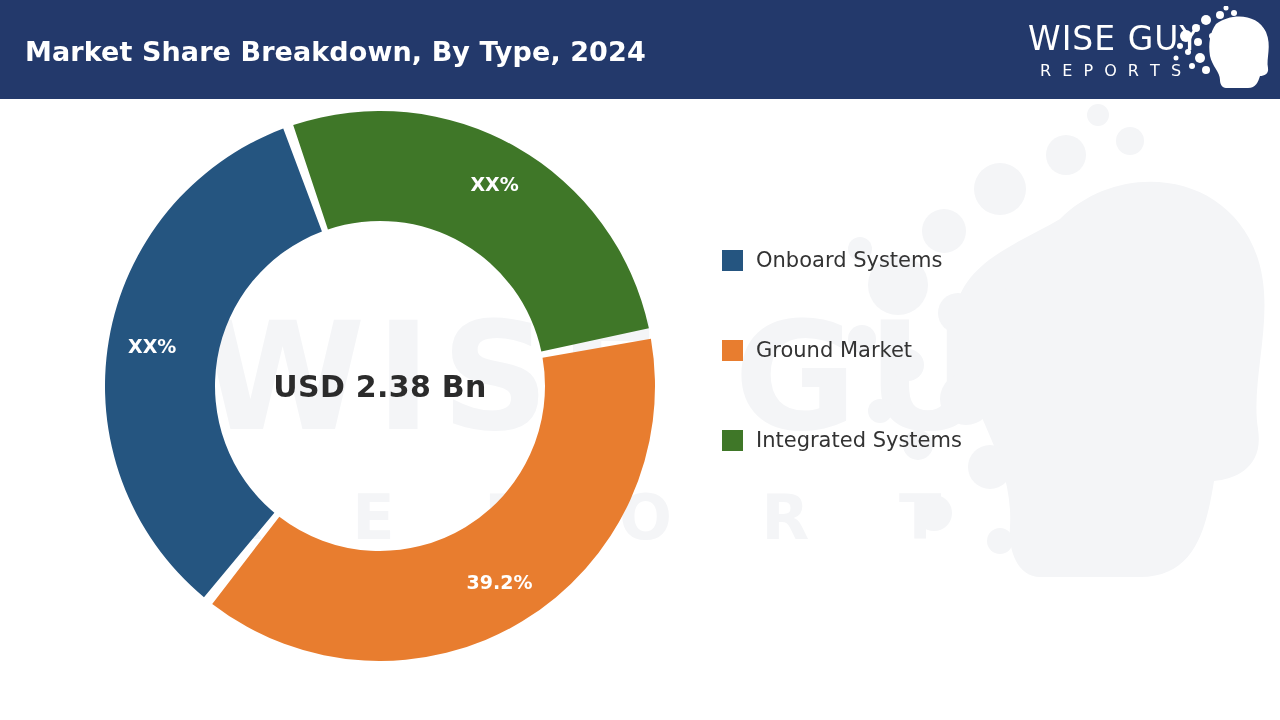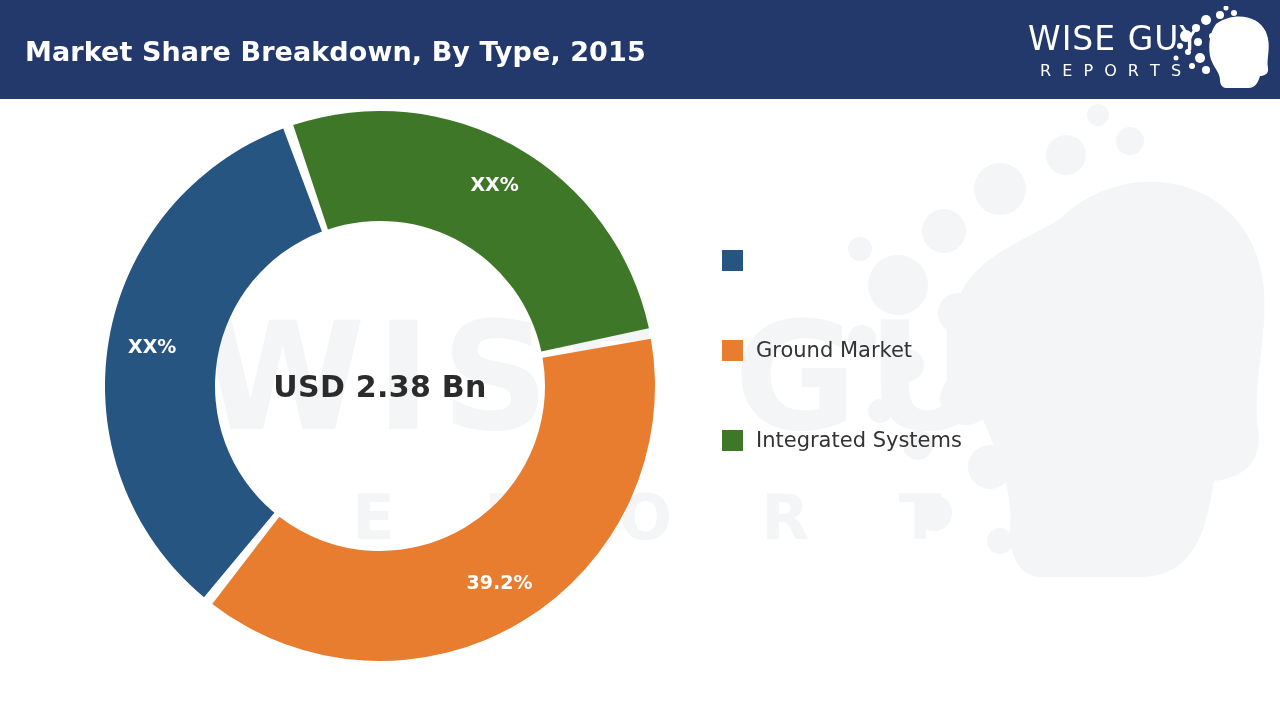--- a/index.html
+++ b/index.html
@@ -129,21 +129,21 @@
     white-space: nowrap;
     font-family: "DejaVu Sans", "Liberation Sans", sans-serif;
   }
 </style>
 </head>
 <body>
 
 <div id="page">
 
   <div id="header">
-    <div id="header-title">Market Share Breakdown, By Type, 2015</div>
+    <div id="header-title">Market Share Breakdown, By Type, 2024</div>
 
     <svg id="logo" viewBox="0 0 252 86">
       <text x="8" y="44" font-family="DejaVu Sans, Liberation Sans, sans-serif" font-size="33" fill="#ffffff" letter-spacing="1">WISE GUY</text>
       <text x="20" y="70" font-family="DejaVu Sans, Liberation Sans, sans-serif" font-size="16" fill="#ffffff" letter-spacing="3">R E P O R T S</text>
       <g fill="#ffffff">
         <path d="M196 18 C212 6 238 8 246 26 C252 40 246 52 248 62 C249 68 244 70 240 70 C238 76 236 82 228 82 L206 82 C202 82 200 78 200 74 C200 66 192 60 190 50 C188 38 190 26 196 18 Z"></path>
         <circle cx="186" cy="14" r="5"></circle>
           <circle cx="200" cy="9" r="4"></circle>
         <circle cx="214" cy="7" r="3"></circle>
           <circle cx="176" cy="22" r="4"></circle>
@@ -204,20 +204,21 @@
         </g>
       </svg>
       <div id="center-value">
         <span>USD 2.38 Bn</span>
       </div>
     </div>
 
     <div id="legend">
       <div class="legend-row">
         <span class="legend-swatch" id="sw0" style="background: rgb(37, 85, 128);"></span>
+        <span class="legend-label">Onboard Systems</span>
       </div>
       <div class="legend-row">
         <span class="legend-swatch" id="sw1" style="background: rgb(232, 125, 47);"></span>
         <span class="legend-label">Ground Market</span>
       </div>
       <div class="legend-row">
         <span class="legend-swatch" id="sw2" style="background: rgb(63, 119, 40);"></span>
         <span class="legend-label">Integrated Systems</span>
       </div>
     </div>

